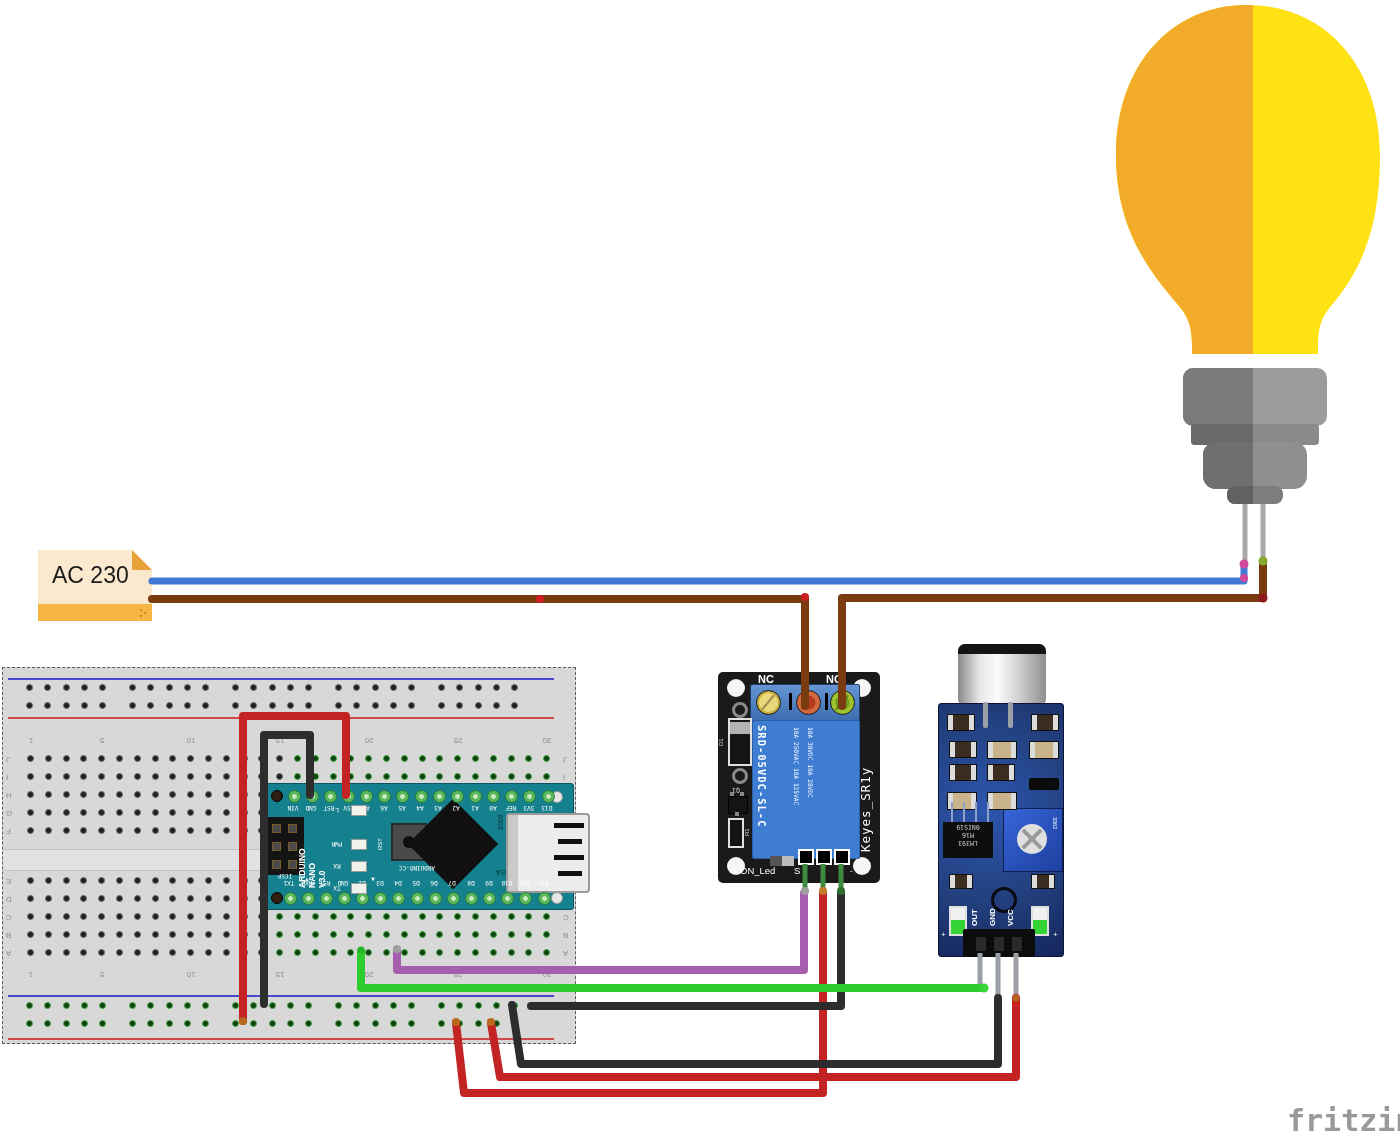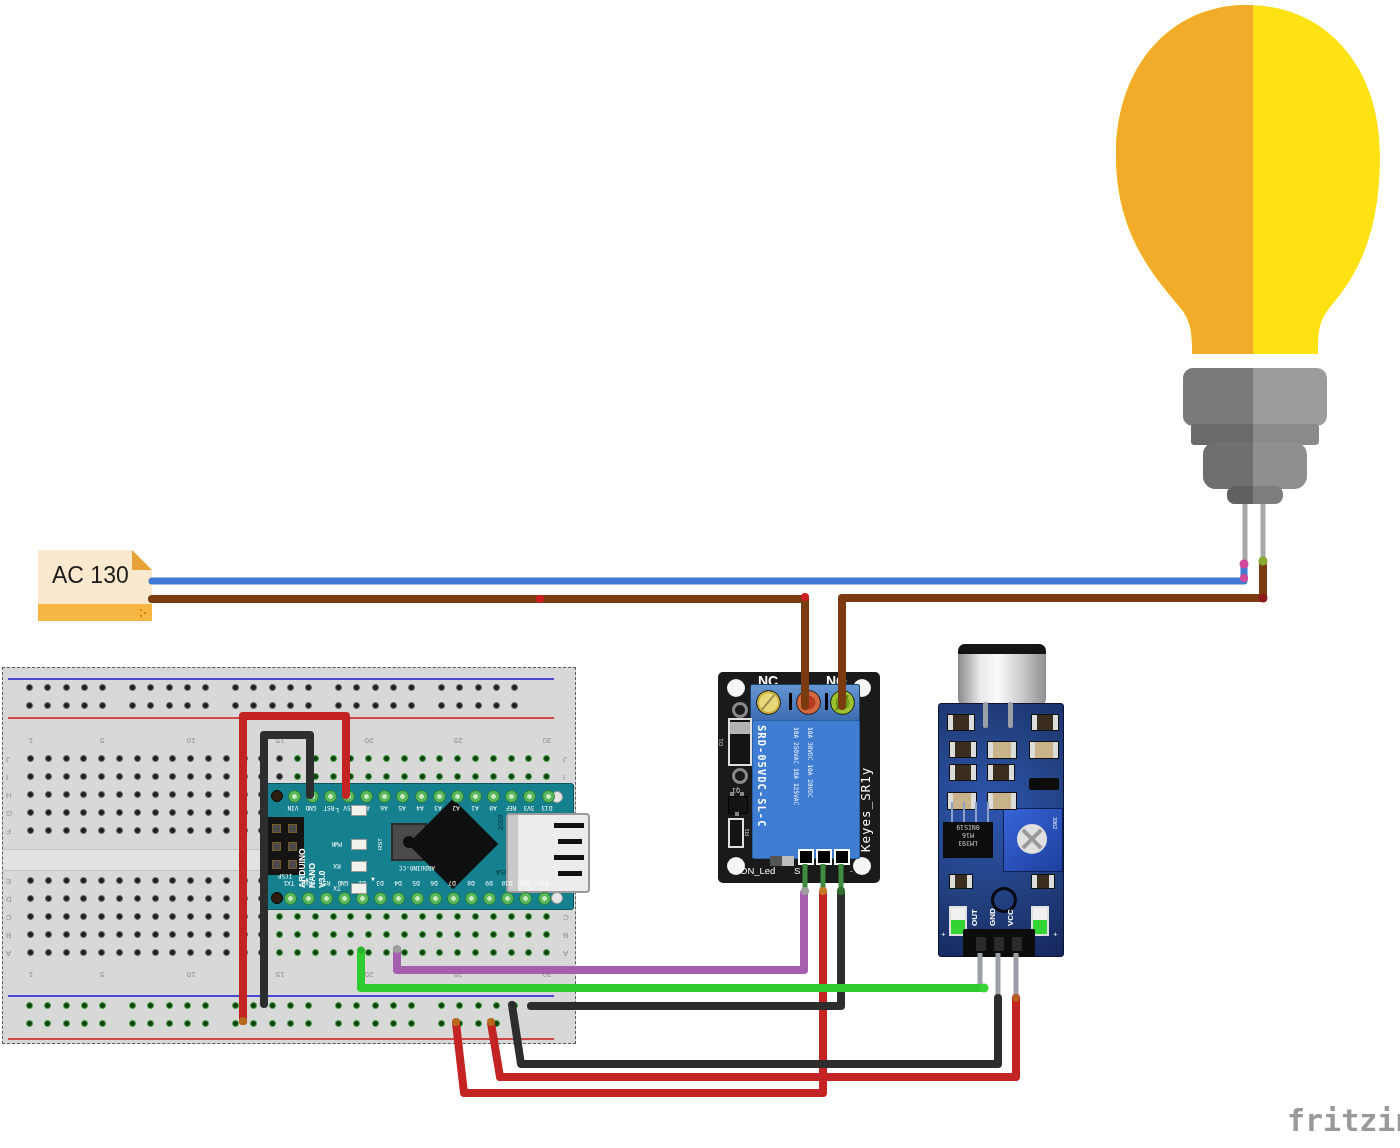--- a/index.html
+++ b/index.html
@@ -33,21 +33,21 @@
               background:#2e1f12;border:1px solid #000;}
   .cornerlight{position:absolute;width:10px;height:10px;border-radius:50%;
                background:#e6e6e6;border:1px solid #999;}
   
   #relay{position:absolute;left:718px;top:672px;width:162px;height:211px;
          background:#1a1a1a;border-radius:5px;z-index:3;}
   .rhole{position:absolute;width:18px;height:18px;border-radius:50%;background:#f5f5f5;}
   .screw{position:absolute;width:23px;height:23px;border-radius:50%;border:1px solid #1a1a1a;}
   .slash{position:absolute;left:10px;top:2px;width:2px;height:19px;background:#00000055;
          transform:rotate(40deg);}
-  .rwhite{color:#fff;position:absolute;font-size:14px;font-weight:bold;}
+  .rwhite{color:#fff;position:absolute;font-size:11px;font-weight:bold;}
   .pinbox{position:absolute;width:12px;height:12px;background:#000;border:2px solid #fff;}
   
   #sensor{position:absolute;left:938px;top:703px;width:124px;height:252px;z-index:3;
           background:radial-gradient(circle at 38% 42%, #2e56b0 0%, #22407e 55%, #15265c 100%);
           border:1px solid #0c1433;border-radius:3px;}
   #mic{position:absolute;left:958px;top:644px;width:88px;height:62px;z-index:2;
        border-radius:7px;overflow:hidden;
        background:linear-gradient(90deg,#8a8a8a 0,#e8e8e8 25%,#fbfbfb 45%,#cfcfcf 70%,#8f8f8f 100%);}
   #mic .cap{position:absolute;left:0;top:0;width:100%;height:10px;background:#141414;}
   .micleg{position:absolute;width:5px;height:26px;background:#9aa0a6;z-index:4;border-radius:2px;}
@@ -737,21 +737,21 @@
       <div class="vt" style="left:31px;top:184px;height:38px;font-size:8px;font-weight:bold;color:#fff;">OUT</div>
       <div class="vt" style="left:49px;top:184px;height:38px;font-size:8px;font-weight:bold;color:#fff;">GND</div>
       <div class="vt" style="left:67px;top:184px;height:38px;font-size:8px;font-weight:bold;color:#fff;">VCC</div>
     </div>
 </div>
 
 <div id="note">
   <div class="strip"></div>
   <div class="foldw"></div>
   <div class="fold"></div>
-  <span class="txt">AC 130</span>
+  <span class="txt">AC 230</span>
   <span class="ndot" style="left:102px;top:59px;"></span>
   <span class="ndot" style="left:106px;top:62px;"></span>
   <span class="ndot" style="left:102px;top:65px;"></span>
 </div>
 
 <svg id="wiresvg" width="1400" height="1148">
   <defs>
     <clipPath id="clipL">
         <rect x="1100" y="0" width="153" height="570"></rect>
       </clipPath>

